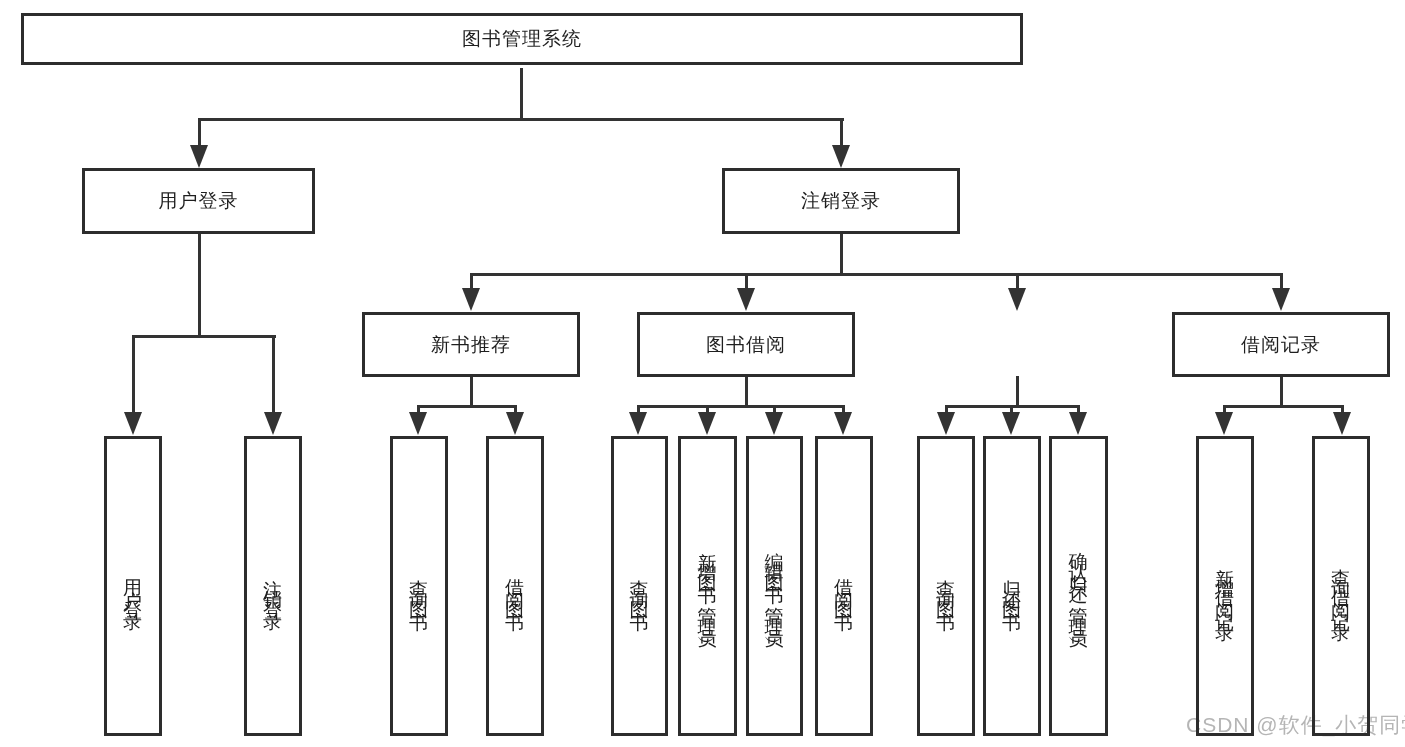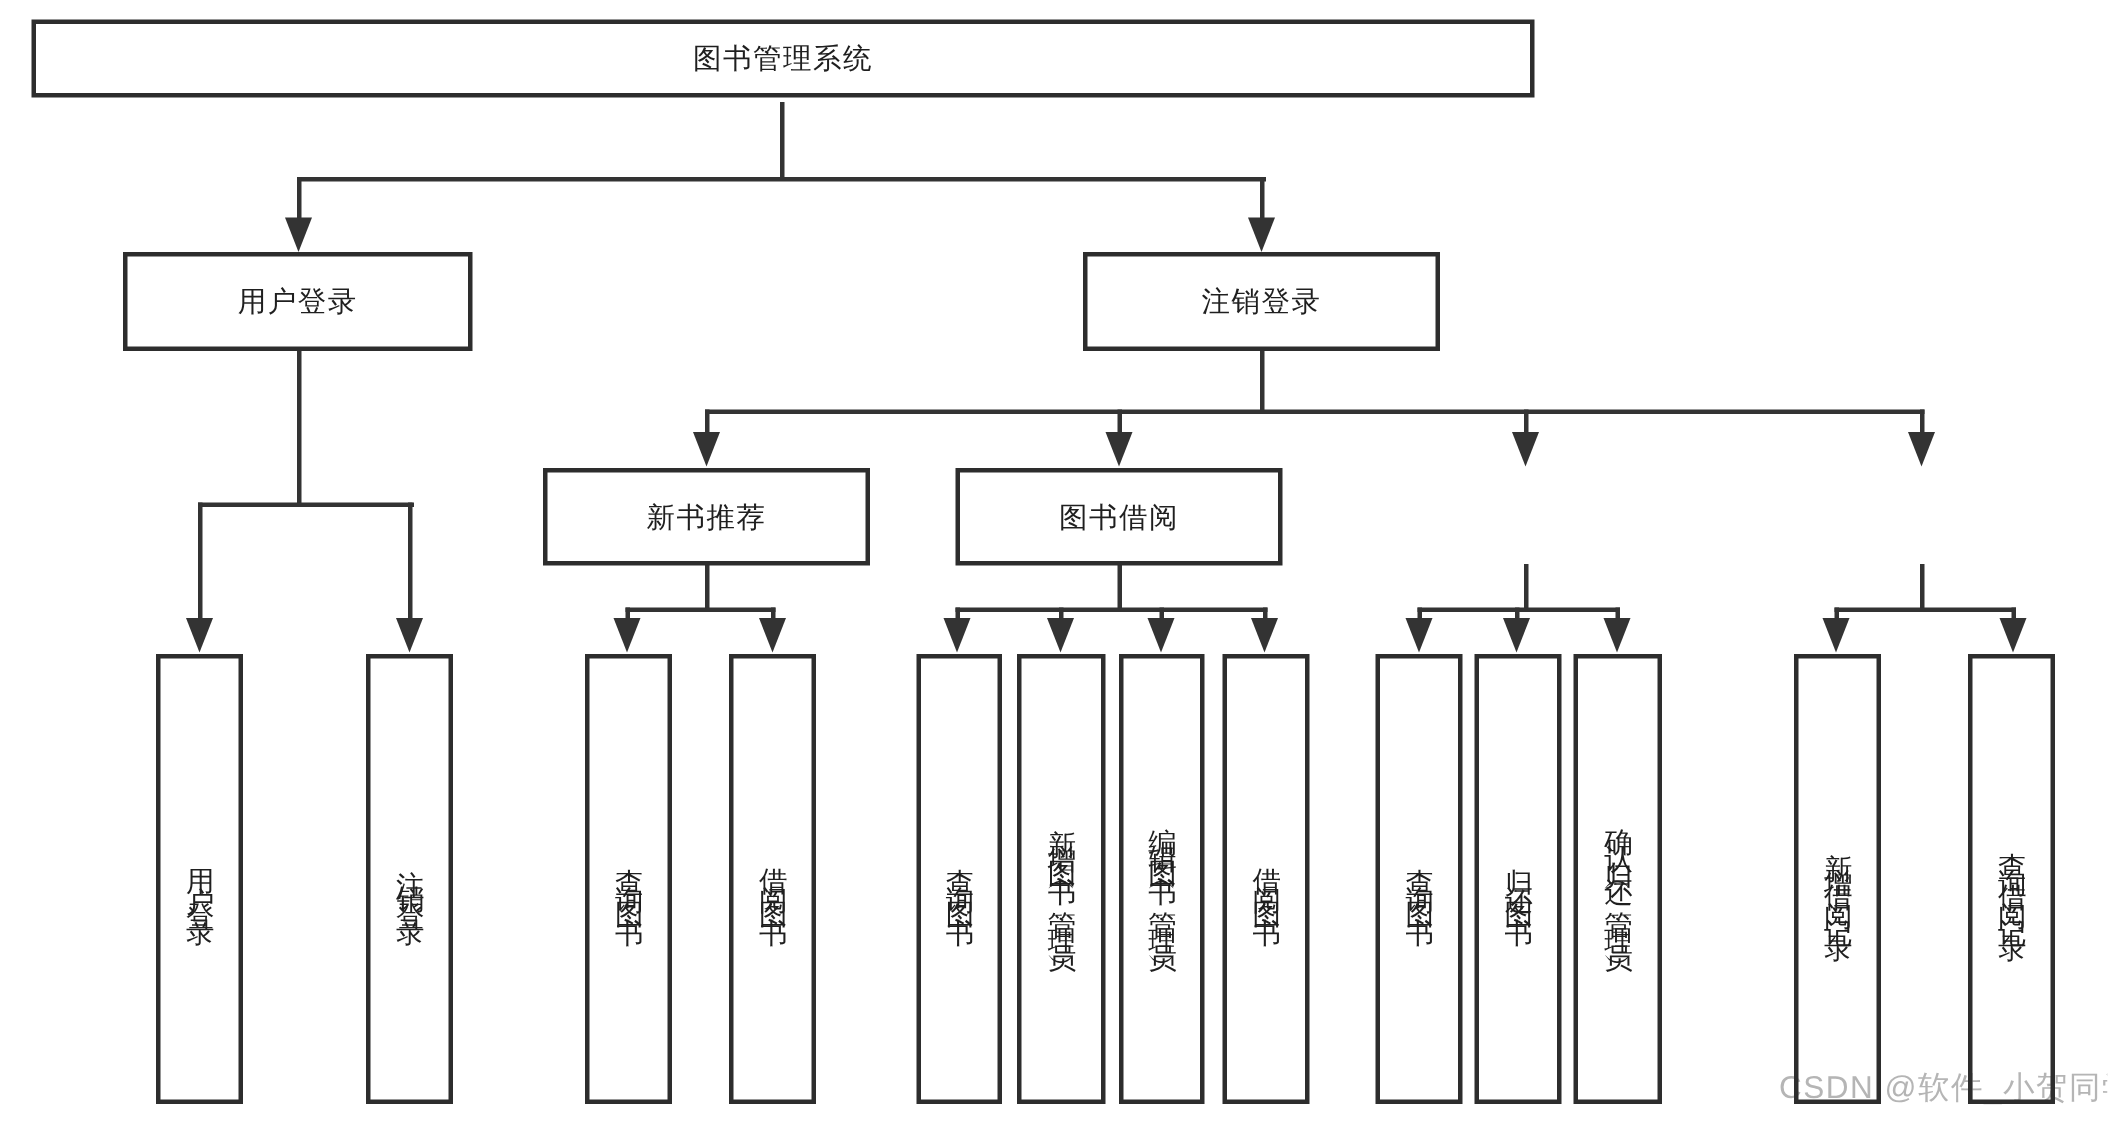--- a/index.html
+++ b/index.html
@@ -47,20 +47,23 @@
 
   <div class="box" style="left:637px;top:312px;width:218px;height:65px">
     <span class="lbl">图书借阅</span>
   </div>
 
   <div class="box" style="left:362px;top:312px;width:218px;height:65px">
     <span class="lbl">新书推荐</span>
   </div>
 
 
+  <div class="box" style="left:1172px;top:312px;width:218px;height:65px">
+    <span class="lbl">借阅记录</span>
+  </div>
 
   <div class="box leaf" style="left:104px;top:436px;width:58px;height:300px">
     <span class="lbl">用户登录</span>
   </div>
   <div class="box leaf" style="left:244px;top:436px;width:58px;height:300px">
     <span class="lbl">注销登录</span>
   </div>
 
   <div class="box leaf" style="left:390px;top:436px;width:58px;height:300px">
     <span class="lbl">查询图书</span>

